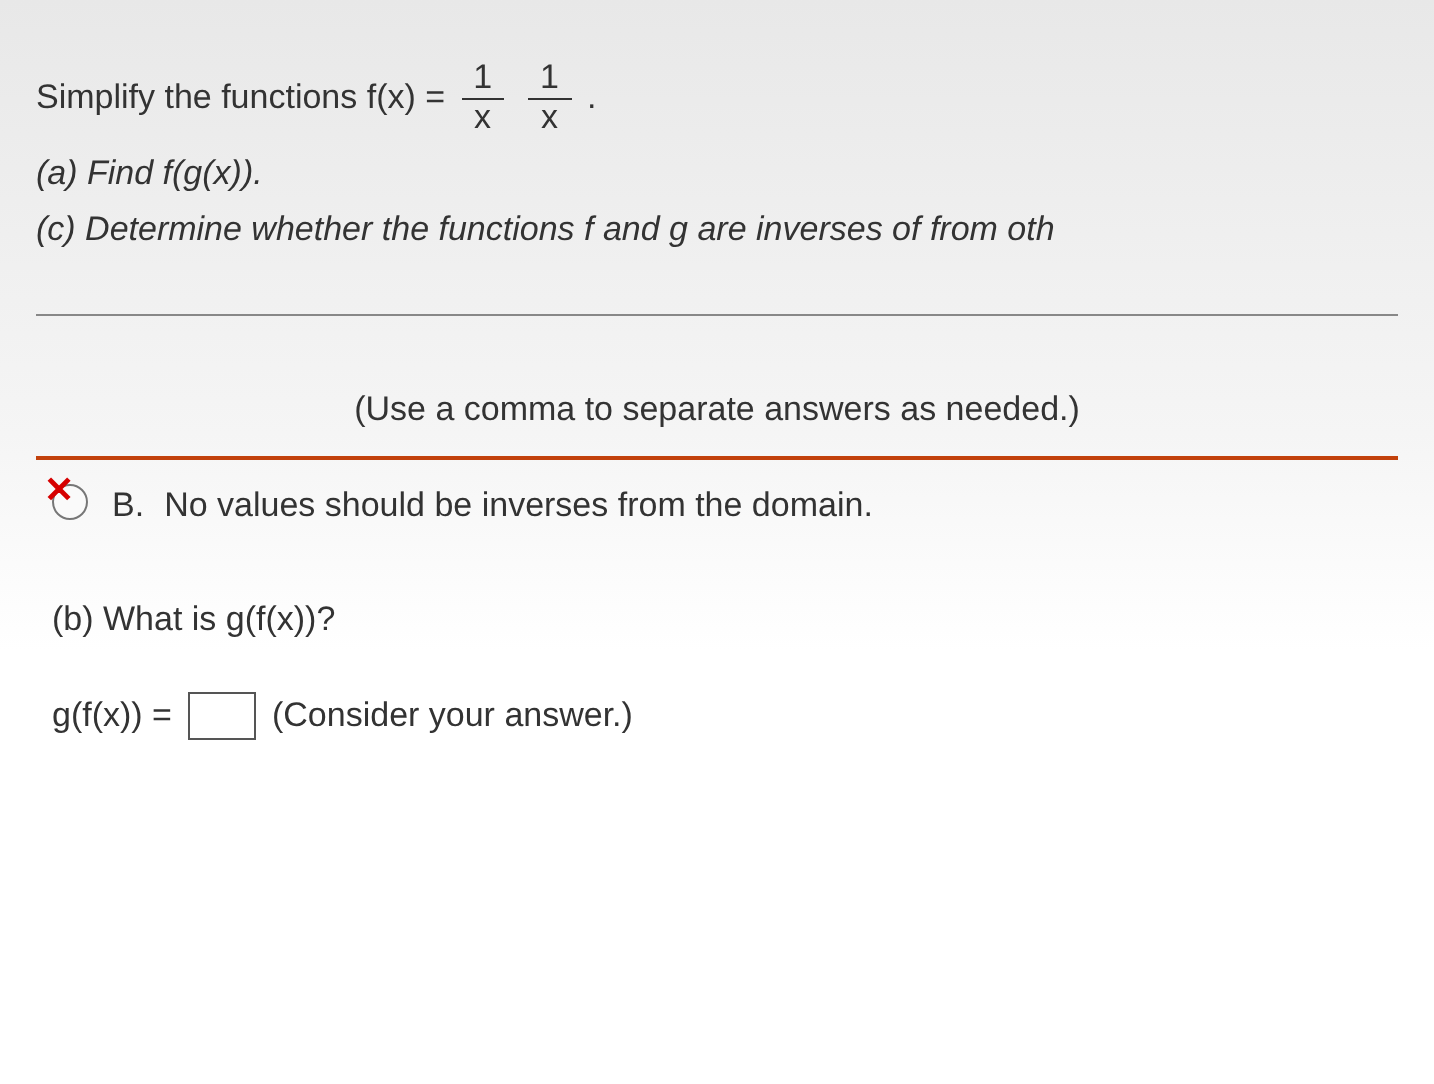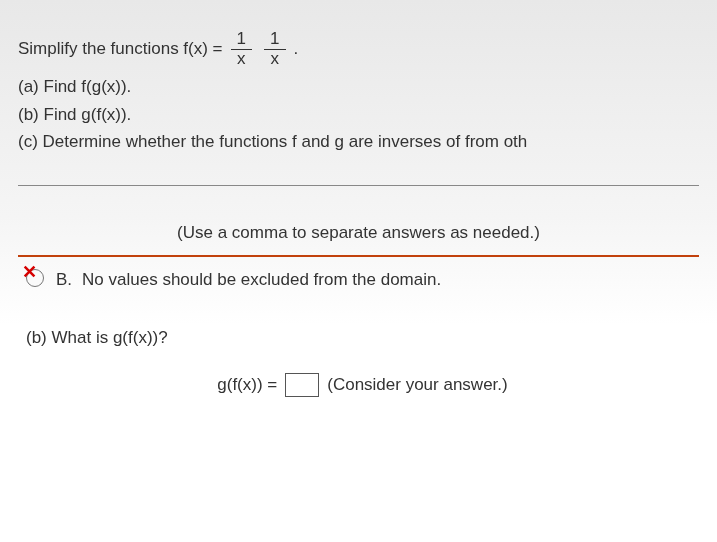--- a/index.html
+++ b/index.html
@@ -22,21 +22,21 @@
       display: inline-flex;
       flex-direction: column;
       align-items: center;
       vertical-align: middle;
       margin: 0 4px;
       line-height: 1.1;
     }
     .frac .num { border-bottom: 1.5px solid #333; padding: 0 6px; }
     .frac .den { padding: 0 6px; }
     .parts { margin-top: 4px; margin-bottom: 30px; }
-    .parts > div { margin: 2px 0; }
+    .parts > div { margin: 2px 0; font-style: italic; }
     hr.sep {
       border: none;
       border-top: 1px solid #888;
       margin: 20px 0 28px 0;
     }
     .hint {
       text-align: center;
       padding: 6px 0 10px 0;
       border-bottom: 2px solid #c2410c;
     }
@@ -70,21 +70,20 @@
     }
     .opt-label { margin-right: 10px; }
     .sub-q {
       margin: 14px 0 22px 8px;
     }
     .answer-line {
       display: flex;
       align-items: center;
       margin-left: 8px;
       gap: 8px;
-      justify-content: center;
     }
     .answer-box {
       width: 34px;
       height: 24px;
       border: 1.5px solid #555;
       background: #fff;
       display: inline-block;
     }
   </style>
 </head>
@@ -100,35 +99,34 @@
     <span class="frac">
       <span class="num">1</span>
       <span class="den">x</span>
     </span>
     <span>.</span>
   </div>
 </div>
 
 <div class="parts">
   <div>(a) Find f(g(x)).</div>
-  <div>(b) Find g(f(x)).</div>
   <div>(c) Determine whether the functions f and g are inverses of from oth</div>
 </div>
 
 <hr class="sep">
 
 <div class="hint">(Use a comma to separate answers as needed.)</div>
 
 <div class="option-row">
   <span class="radio-wrap">
     <span class="radio-circle"></span>
     <span class="x-mark">✕</span>
   </span>
   <span class="opt-label">B.</span>
-  <span>No values should be excluded from the domain.</span>
+  <span>No values should be inverses from the domain.</span>
 </div>
 
 <div class="sub-q">(b) What is g(f(x))?</div>
 
 <div class="answer-line">
   <span>g(f(x)) =</span>
   <span class="answer-box"></span>
   <span>(Consider your answer.)</span>
 </div>
 

